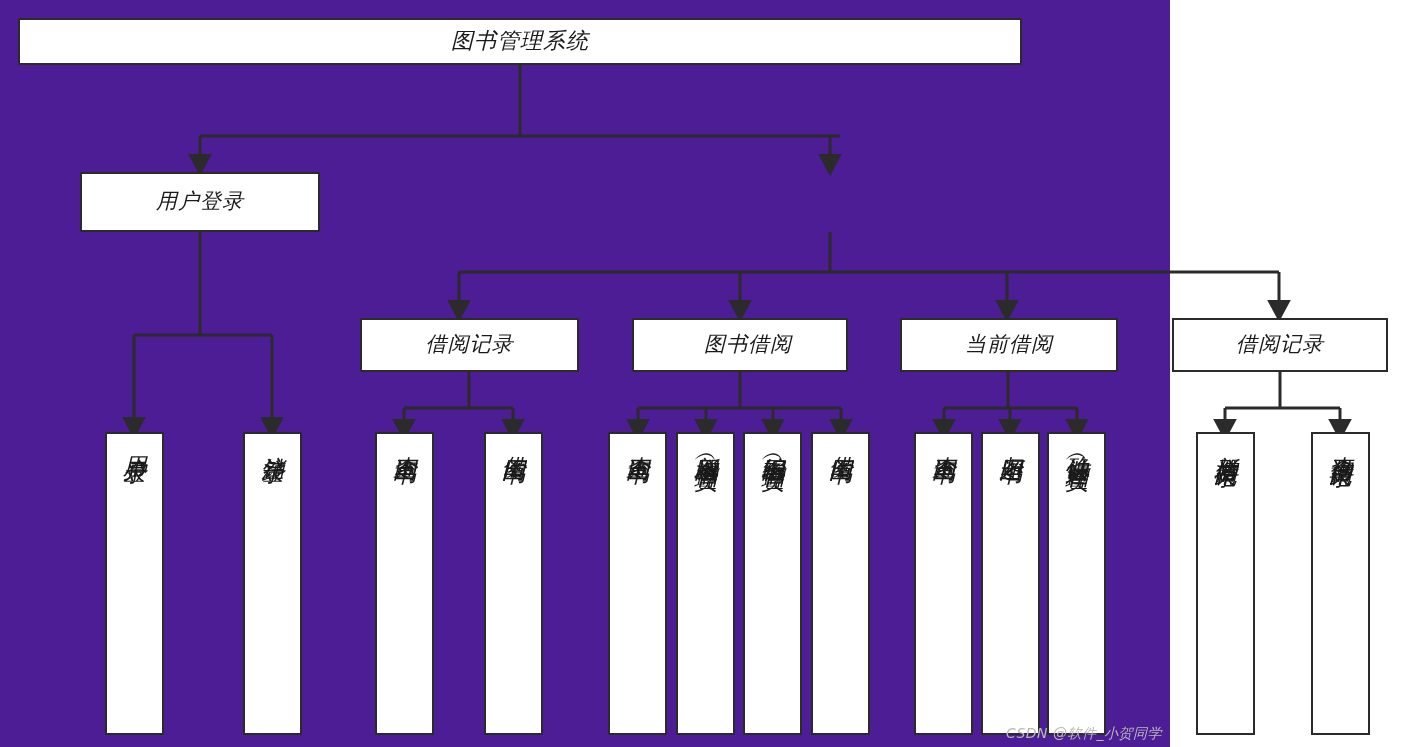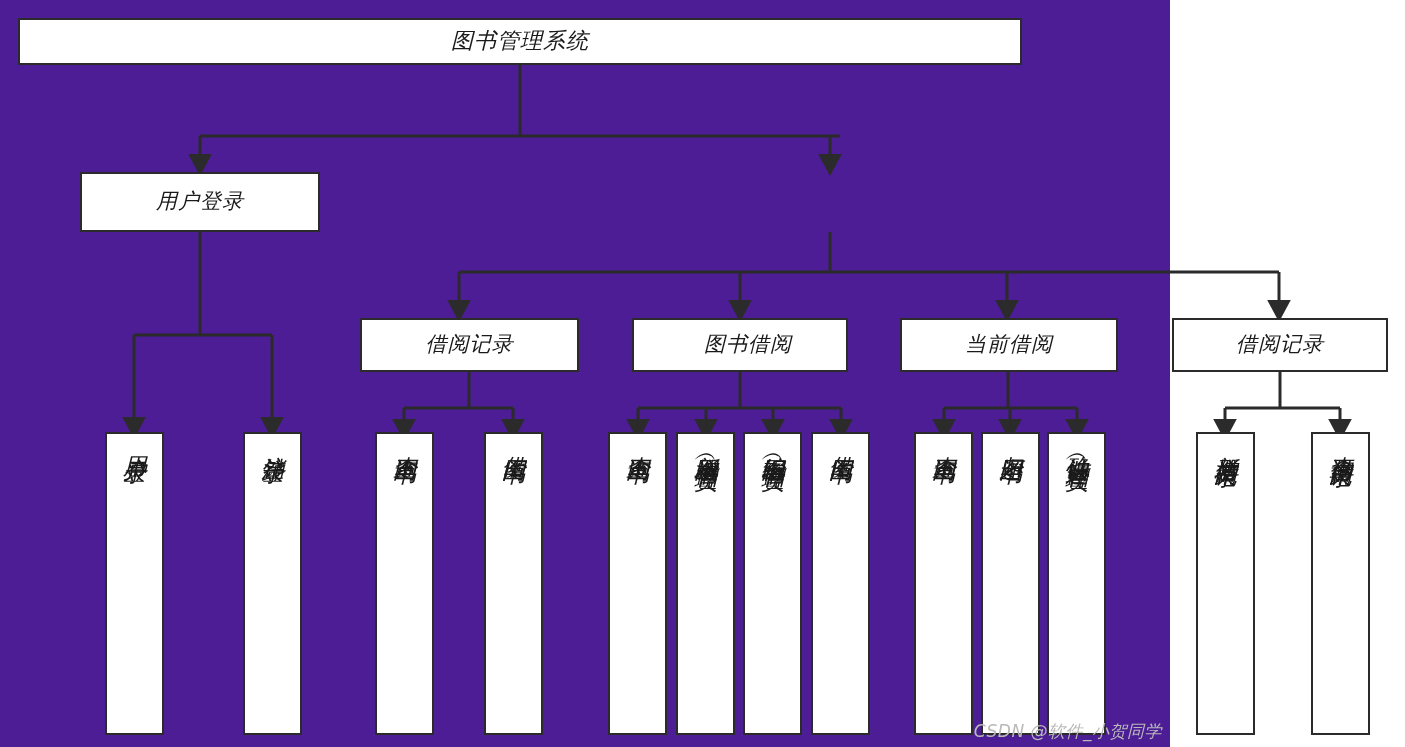--- a/index.html
+++ b/index.html
@@ -61,21 +61,21 @@
     text-orientation: upright;
     font-size: 23px;
     letter-spacing: 2px;
     line-height: 1;
     white-space: normal;
   }
   .watermark {
     position: absolute;
     right: 8px;
     bottom: 4px;
-    font-size: 17px;
+    font-size: 14px;
     color: #b9b9b9;
     letter-spacing: 0.5px;
     font-family: "DejaVu Sans", "Liberation Sans", sans-serif;
     user-select: none;
     margin-left: 28px;
   }
 </style>
 </head>
 <body>
 

